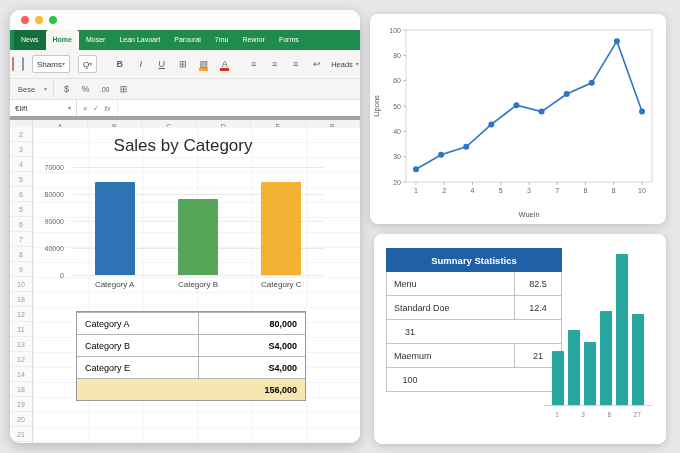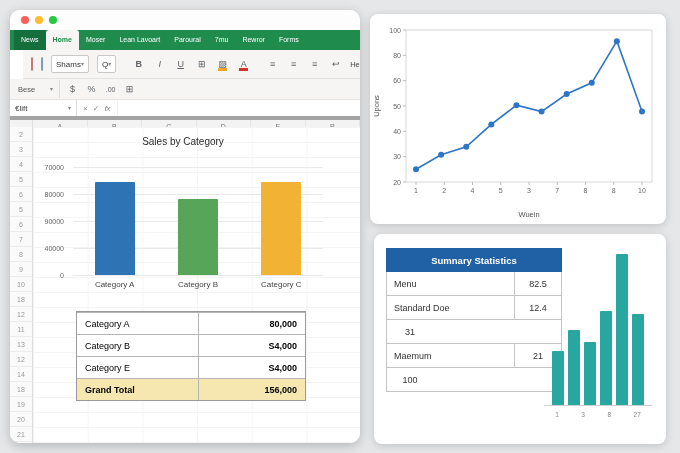--- a/index.html
+++ b/index.html
@@ -14,21 +14,21 @@
     position:absolute;left:10px;top:10px;width:350px;height:433px;
     background:#fff;border-radius:10px;overflow:hidden;
     box-shadow:0 3px 12px rgba(0,0,0,.22);
   }
   .titlebar{height:20px;display:flex;align-items:center;gap:6px;padding-left:11px;background:#fdfdfd;}
   .dot{width:8px;height:8px;border-radius:50%;}
   .ribbon-tabs{height:20px;background:#1f8b4c;display:flex;align-items:stretch;padding-left:4px;}
   .rtab{color:#fff;font-size:7px;line-height:20px;padding:0 7px;white-space:nowrap;cursor:default;}
   .rtab.file{background:#156f3c;}
   .rtab.active{background:#f6f5f4;color:#1f8b4c;font-weight:bold;border-radius:3px 3px 0 0;}
-  .toolbar1{height:28px;background:#f6f5f4;border-bottom:1px solid #e3e2e1;display:flex;align-items:center;gap:8px;padding:0 8px;margin-left:13px;}
+  .toolbar1{height:28px;background:#f6f5f4;border-bottom:1px solid #e3e2e1;display:flex;align-items:center;gap:8px;padding:0 2px;}
   .toolbar2{height:20px;background:#f6f5f4;border-bottom:1px solid #e3e2e1;display:flex;align-items:center;gap:6px;padding:0 8px;font-size:7.5px;color:#555;}
   .tb-mini{width:10px;height:12px;border-radius:2px;}
   .tb-mini.paste{border:1px solid #c07a7a;background:#fbeae8;}
   .tb-mini.brush{border:1px solid #7a9cc0;background:#e8f0fb;}
   .fontbox,.sizebox{height:16px;background:#fff;border:1px solid #c9c8c7;border-radius:2px;display:flex;align-items:center;justify-content:space-between;padding:0 4px;font-size:8px;color:#333;}
   .fontbox{width:56px;}
   .sizebox{width:22px;}
   .caret{font-size:6px;color:#888;line-height:1;}
   .sep{width:1px;height:18px;background:#ddd;}
   .tb-icon{min-width:13px;height:15px;display:flex;align-items:center;justify-content:center;font-size:9px;color:#5f6368;position:relative;border-radius:2px;}
@@ -47,21 +47,21 @@
   .colheaders{height:13px;display:flex;background:#f3f3f3;border-bottom:1px solid #dcdcdc;font-size:7px;color:#777;}
   .gutter-corner{width:22px;border-right:1px solid #dcdcdc;background:#f3f3f3;}
   .colhdr{flex:1;text-align:center;line-height:13px;border-right:1px solid #e6e6e6;}
   .gridarea{position:absolute;left:0;top:117px;right:0;bottom:0;display:flex;}
   .gutter{width:22px;background:#fafafa;border-right:1px solid #dedede;}
   .rownum{height:15px;font-size:7px;color:#999;text-align:center;line-height:15px;border-bottom:1px solid #ececec;box-sizing:border-box;}
   .sheet{position:relative;flex:1;background:#fff;}
   .gridlines-bg{position:absolute;inset:0;
     background-image:linear-gradient(to right,#f4f4f4 1px,transparent 1px),linear-gradient(to bottom,#f4f4f4 1px,transparent 1px);
     background-size:54.7px 15px;}
-  .sheet-title{position:absolute;left:10px;top:9px;width:280px;text-align:center;font-size:10px;color:#2b2b2b;}
+  .sheet-title{position:absolute;left:10px;top:9px;width:280px;text-align:center;font-size:17px;color:#2b2b2b;}
   .yticks{position:absolute;left:0;top:40px;width:36px;height:108px;}
   .yticks span{position:absolute;right:5px;transform:translateY(-50%);font-size:7px;color:#666;}
   .chart-plot{position:absolute;left:40px;top:40px;width:250px;height:108px;}
   .gline{position:absolute;left:0;right:0;height:0;border-top:1px solid #e9e9e9;}
   .sbar{position:absolute;bottom:0;width:40px;border-radius:1px 1px 0 0;}
   .xlabels{position:absolute;left:40px;top:153px;width:250px;display:flex;}
   .xlabels span{flex:1;text-align:center;font-size:8px;color:#444;}
   .sheet-table{position:absolute;left:43px;top:184px;width:228px;font-size:9px;border:1px solid #9a9a9a;background:#fff;}
   .thead{display:flex;background:#2e74b5;color:#fff;font-weight:bold;height:21px;align-items:center;}
   .thead .c1{width:122px;text-align:center;border-right:1px solid #5b94c9;}
@@ -137,21 +137,21 @@
     <span class="tb-icon">≡</span>
     <span class="tb-icon">≡</span>
     <span class="tb-icon">↩</span>
     <div class="tb-right">
       <span>Heads</span>
       <span class="caret">▾</span>
     </div>
   </div>
 
   <div class="toolbar2">
-    <span style="display:flex;align-items:center;gap:15px;">
+    <span style="display:flex;align-items:center;gap:9px;">
       <span>Bese</span>
       <span class="caret">▾</span>
     </span>
     <div class="sep"></div>
     <span class="tb-icon">$</span>
     <span class="tb-icon">%</span>
     <span class="tb-icon" style="font-size:7px;">.00</span>
     <span class="tb-icon">⊞</span>
   </div>
 
@@ -234,21 +234,20 @@
           </div>
           <div class="trow">
             <div class="c1">Category B</div>
             <div class="c2">S4,000</div>
           </div>
           <div class="trow">
             <div class="c1">Category E</div>
             <div class="c2">S4,000</div>
           </div>
           <div class="trow total">
-            <div class="c1">Grand Total</div>
             <div class="c2">156,000</div>
           </div>
         </div>
     </div>
   </div>
 </div>
 
 <div class="card" id="line-card">
   <svg id="line-svg" width="296" height="210" viewBox="0 0 296 210">
       <rect x="36" y="16" width="246" height="152" fill="#ffffff" stroke="#d8d8d8" stroke-width="1"></rect>

